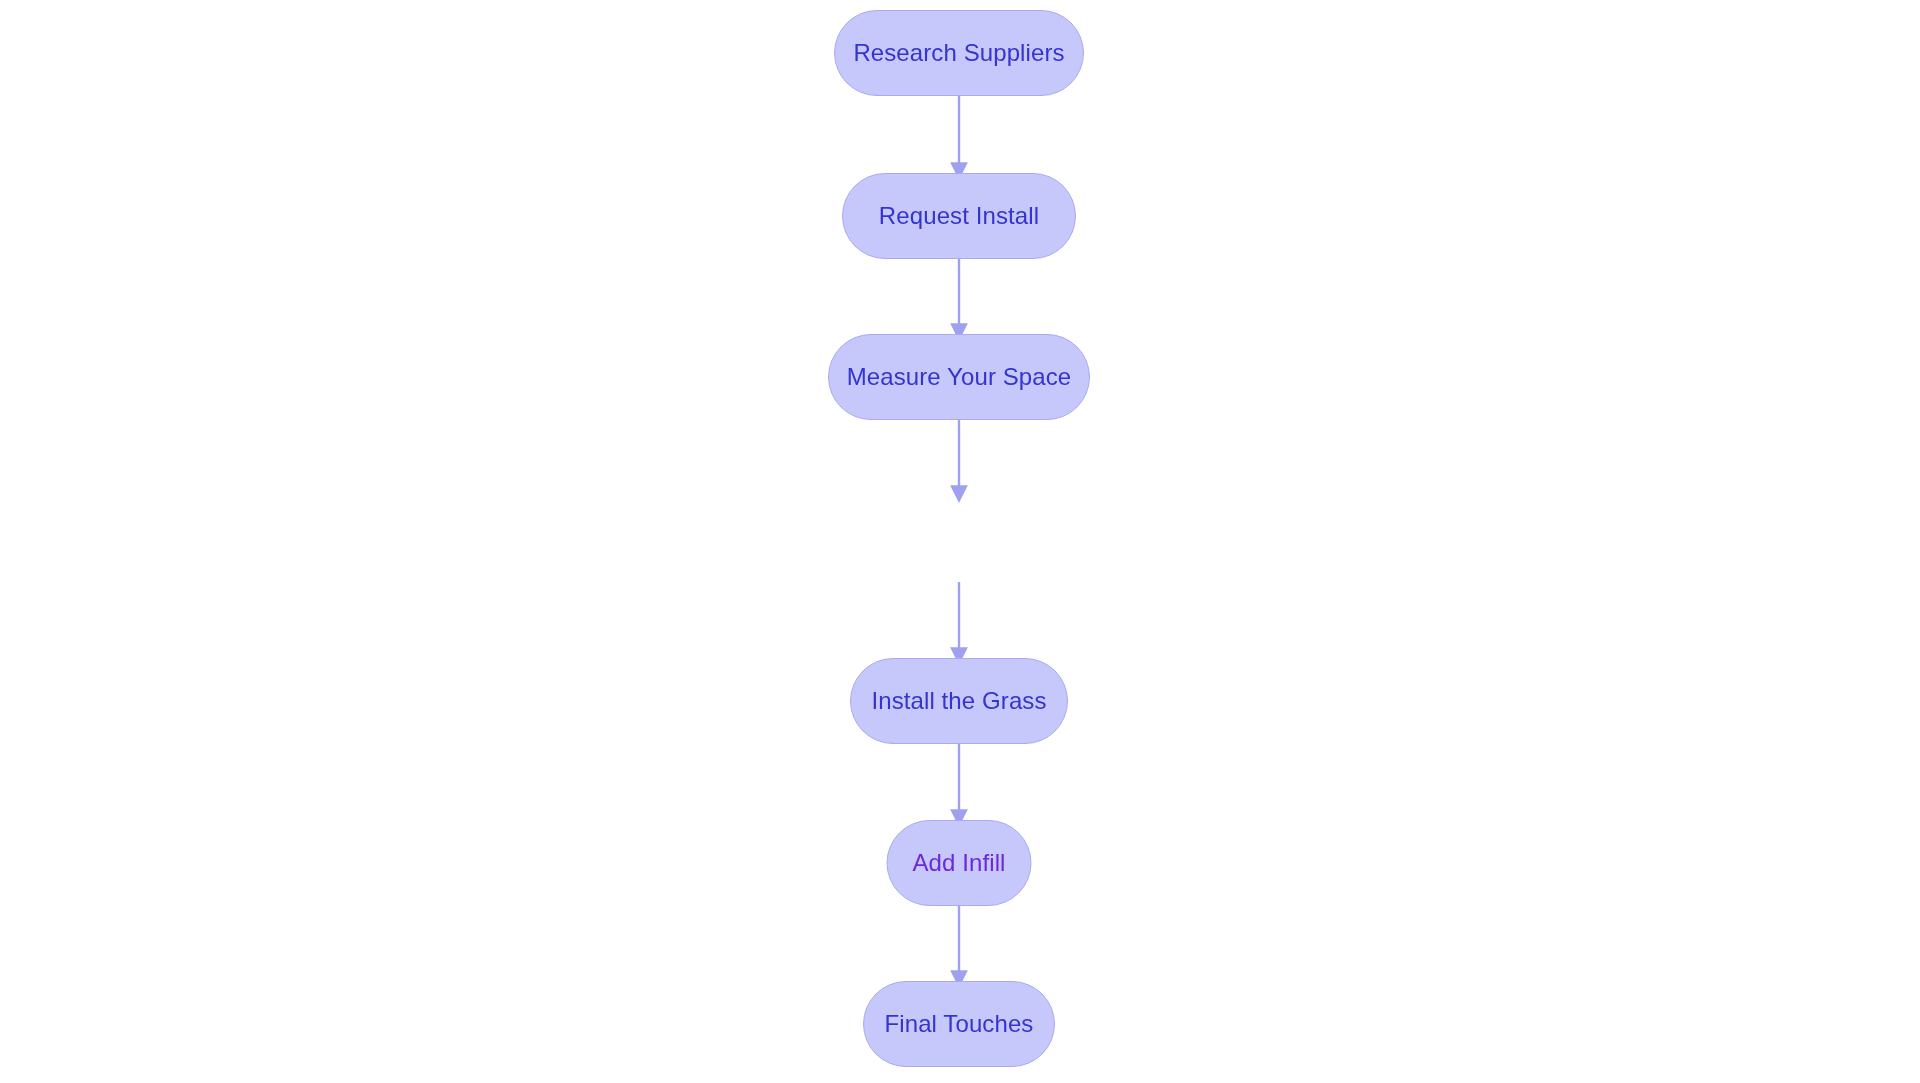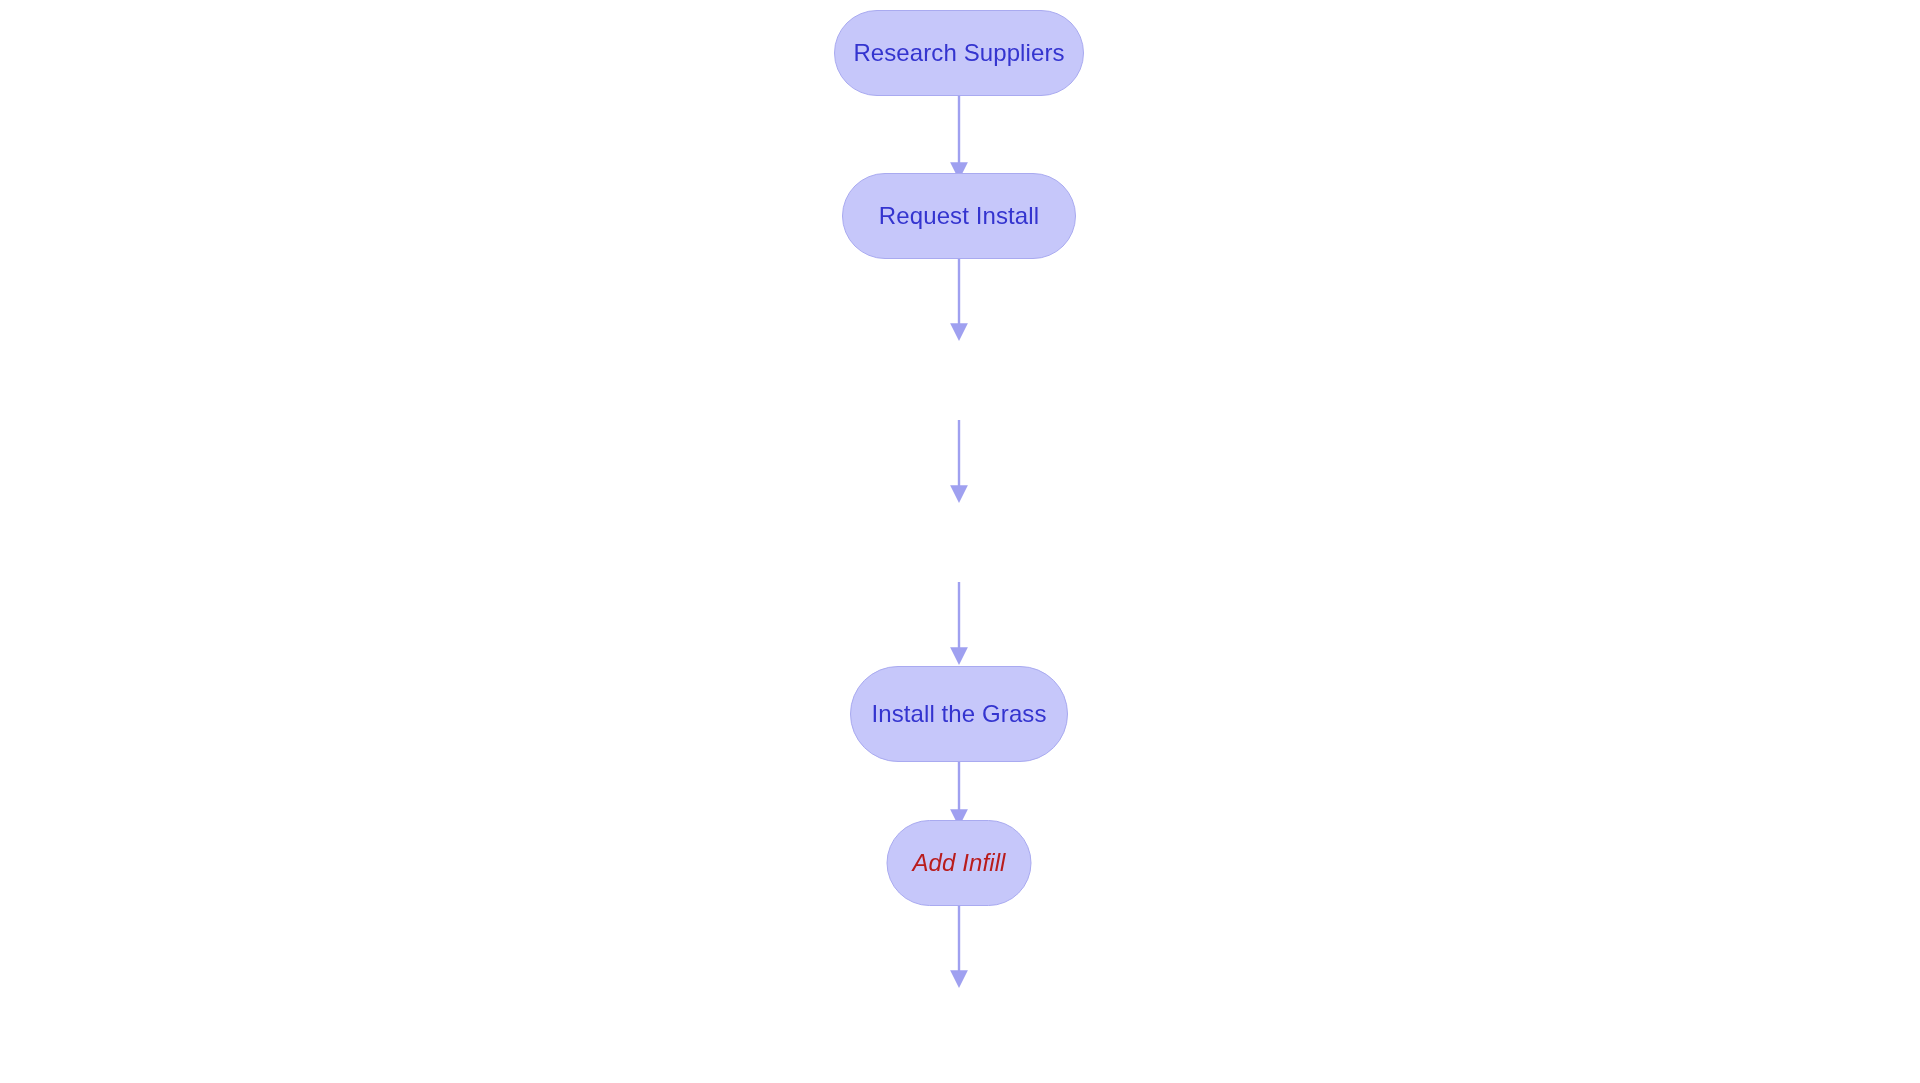--- a/index.html
+++ b/index.html
@@ -79,21 +79,27 @@
       </g>
   </svg>
 
   <div id="node-layer">
       <div class="node" style="left: 959px; top: 53px; width: 250px; height: 86px; background: rgb(198, 199, 250); border-color: rgb(169, 170, 240);">
         <span class="node-label" style="color: rgb(52, 52, 207);">Research Suppliers</span>
       </div>
       <div class="node" style="left: 959px; top: 216px; width: 234px; height: 86px; background: rgb(198, 199, 250); border-color: rgb(169, 170, 240);">
         <span class="node-label" style="color: rgb(52, 52, 207);">Request Install</span>
       </div>
-      <div class="node" style="left: 959px; top: 701px; width: 218px; height: 96px; background: rgb(198, 199, 250); border-color: rgb(169, 170, 240); margin-top: 13px;">
+      <div class="node" style="left: 959px; top: 377px; width: 262px; height: 86px; background: rgb(198, 199, 250); border-color: rgb(169, 170, 240);">
+        <span class="node-label" style="color: rgb(52, 52, 207);">Measure Your Space</span>
+      </div>
+      <div class="node" style="left: 959px; top: 701px; width: 218px; height: 86px; background: rgb(198, 199, 250); border-color: rgb(169, 170, 240);">
         <span class="node-label" style="color: rgb(52, 52, 207);">Install the Grass</span>
       </div>
       <div class="node" style="left: 959px; top: 863px; width: 145px; height: 86px; background: rgb(198, 199, 250); border-color: rgb(169, 170, 240);">
-        <span class="node-label" style="color: #b91c1c; font-style: italic;">Add Infill</span>
+        <span class="node-label" style="color: #6d28d9;">Add Infill</span>
+      </div>
+      <div class="node" style="left: 959px; top: 1024px; width: 192px; height: 86px; background: rgb(198, 199, 250); border-color: rgb(169, 170, 240);">
+        <span class="node-label" style="color: rgb(52, 52, 207);">Final Touches</span>
       </div>
     </div>
 
 </div>
 
 </body></html>

